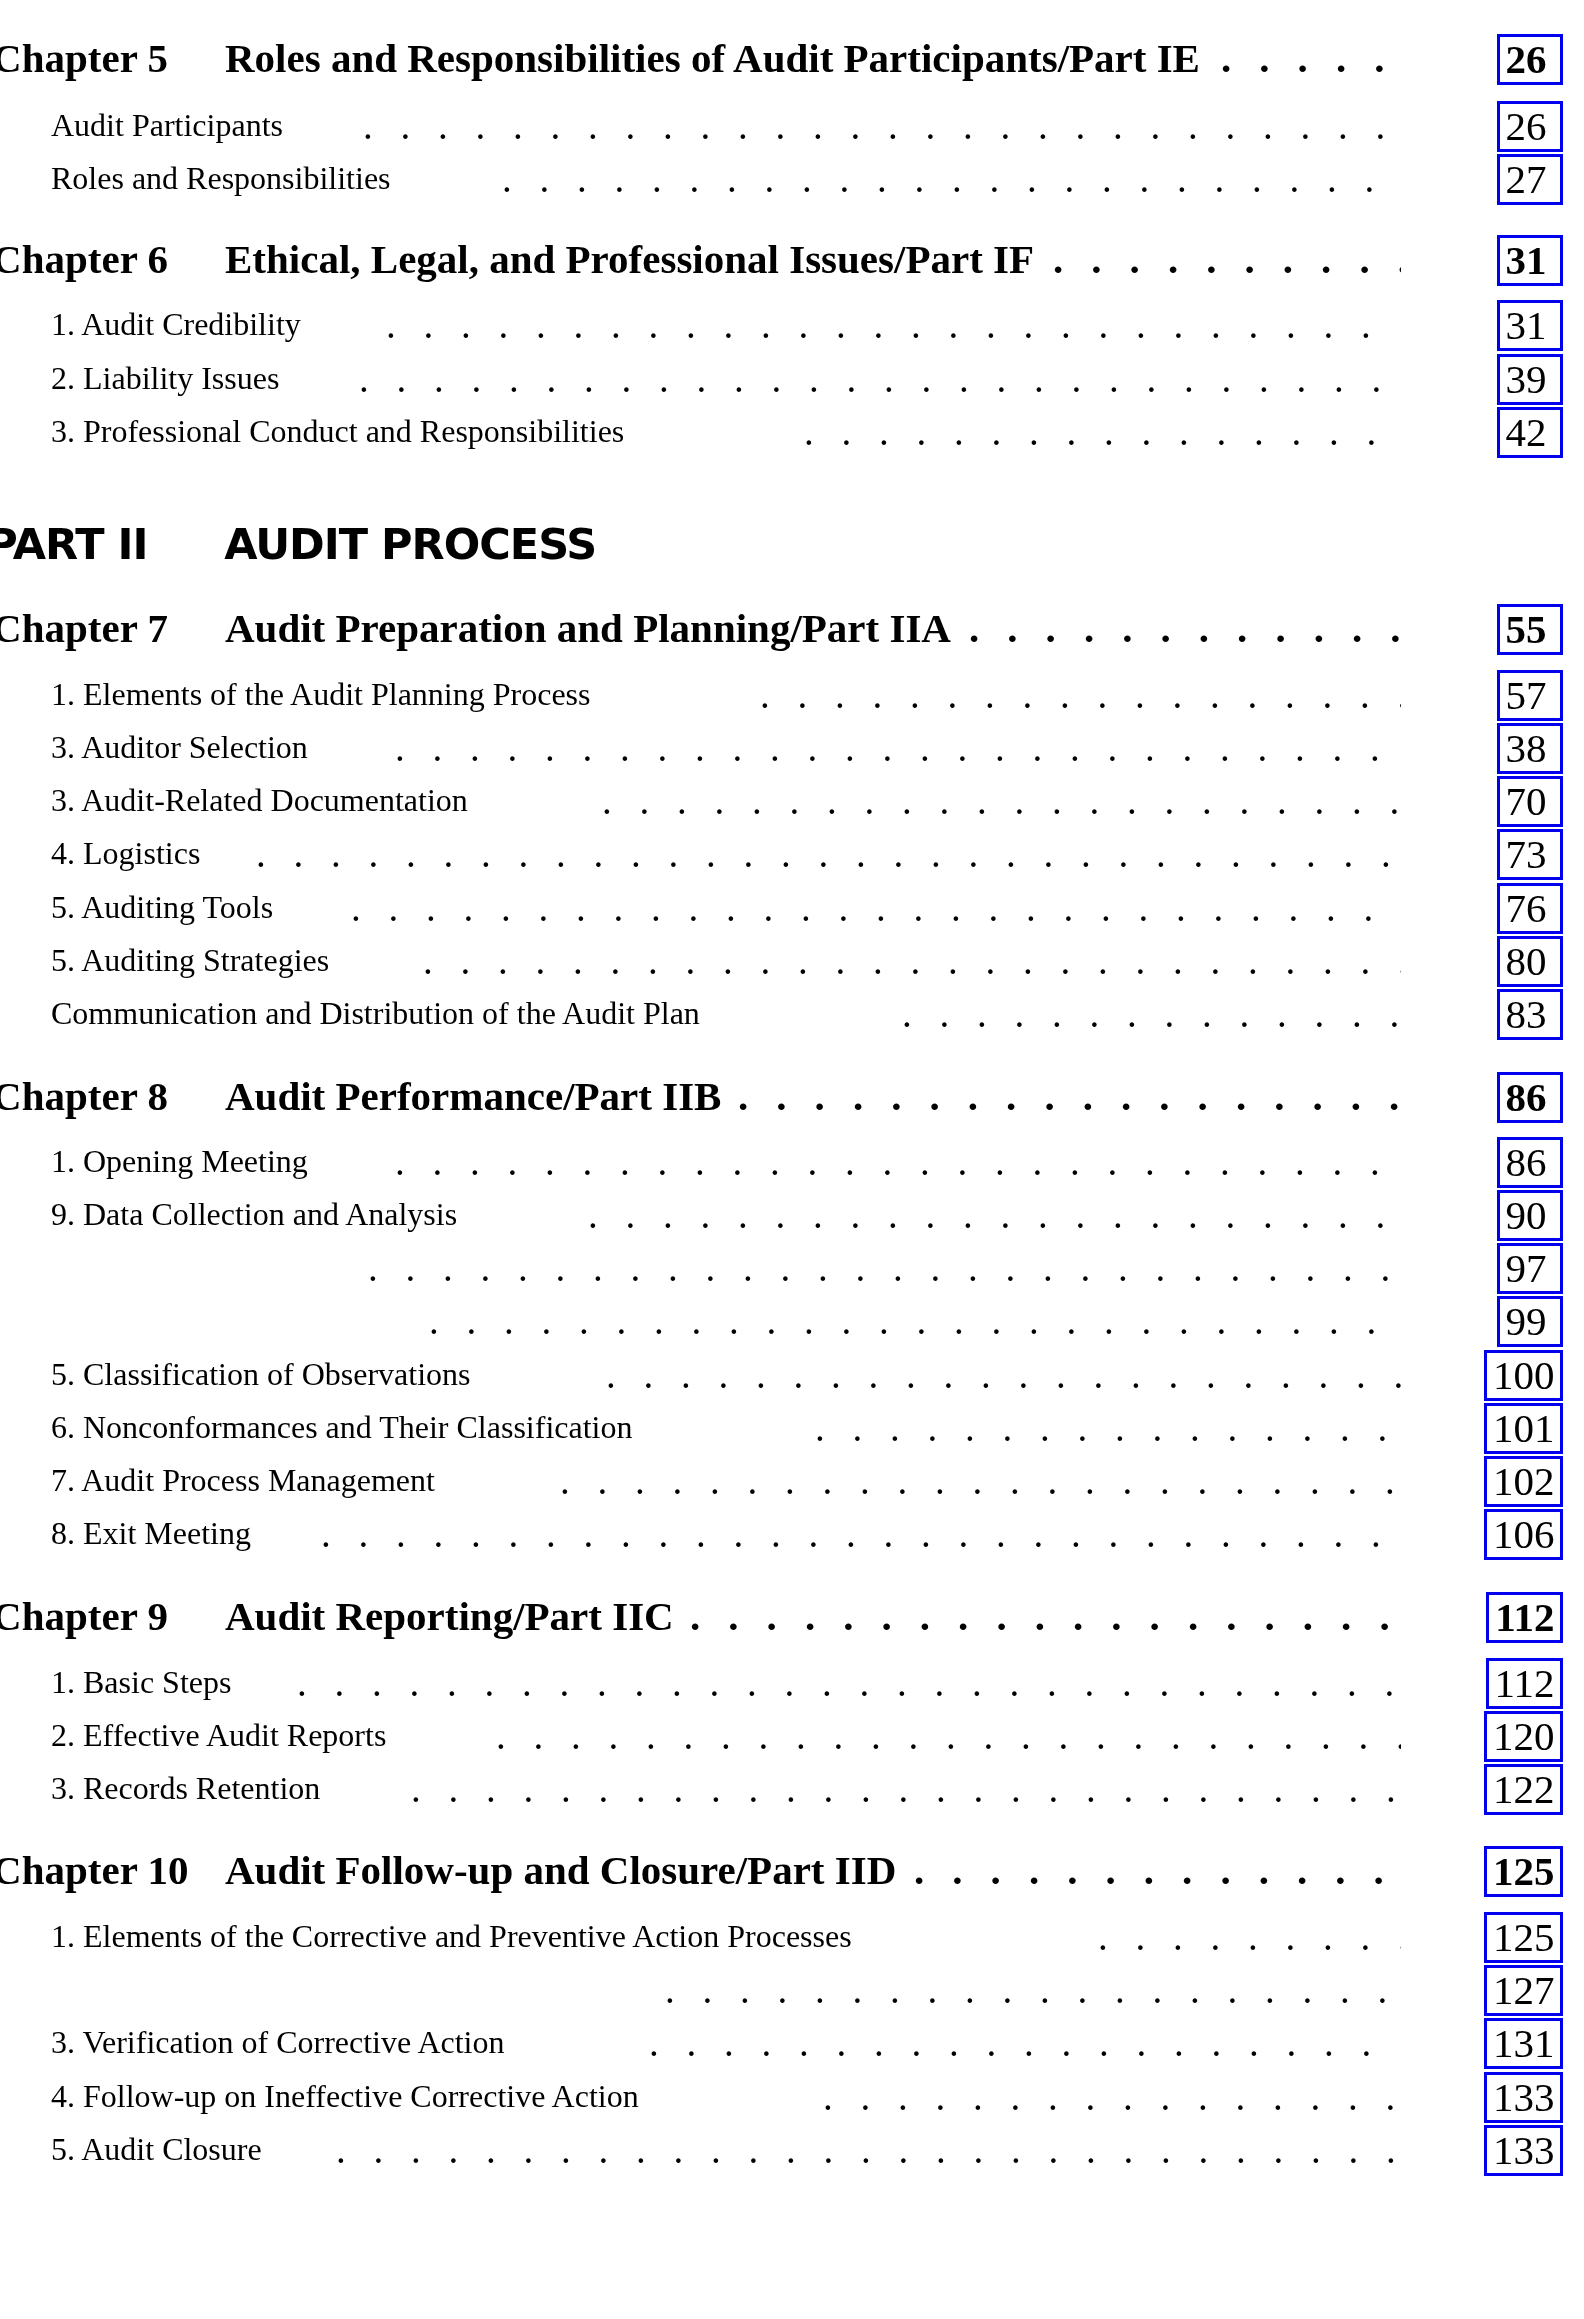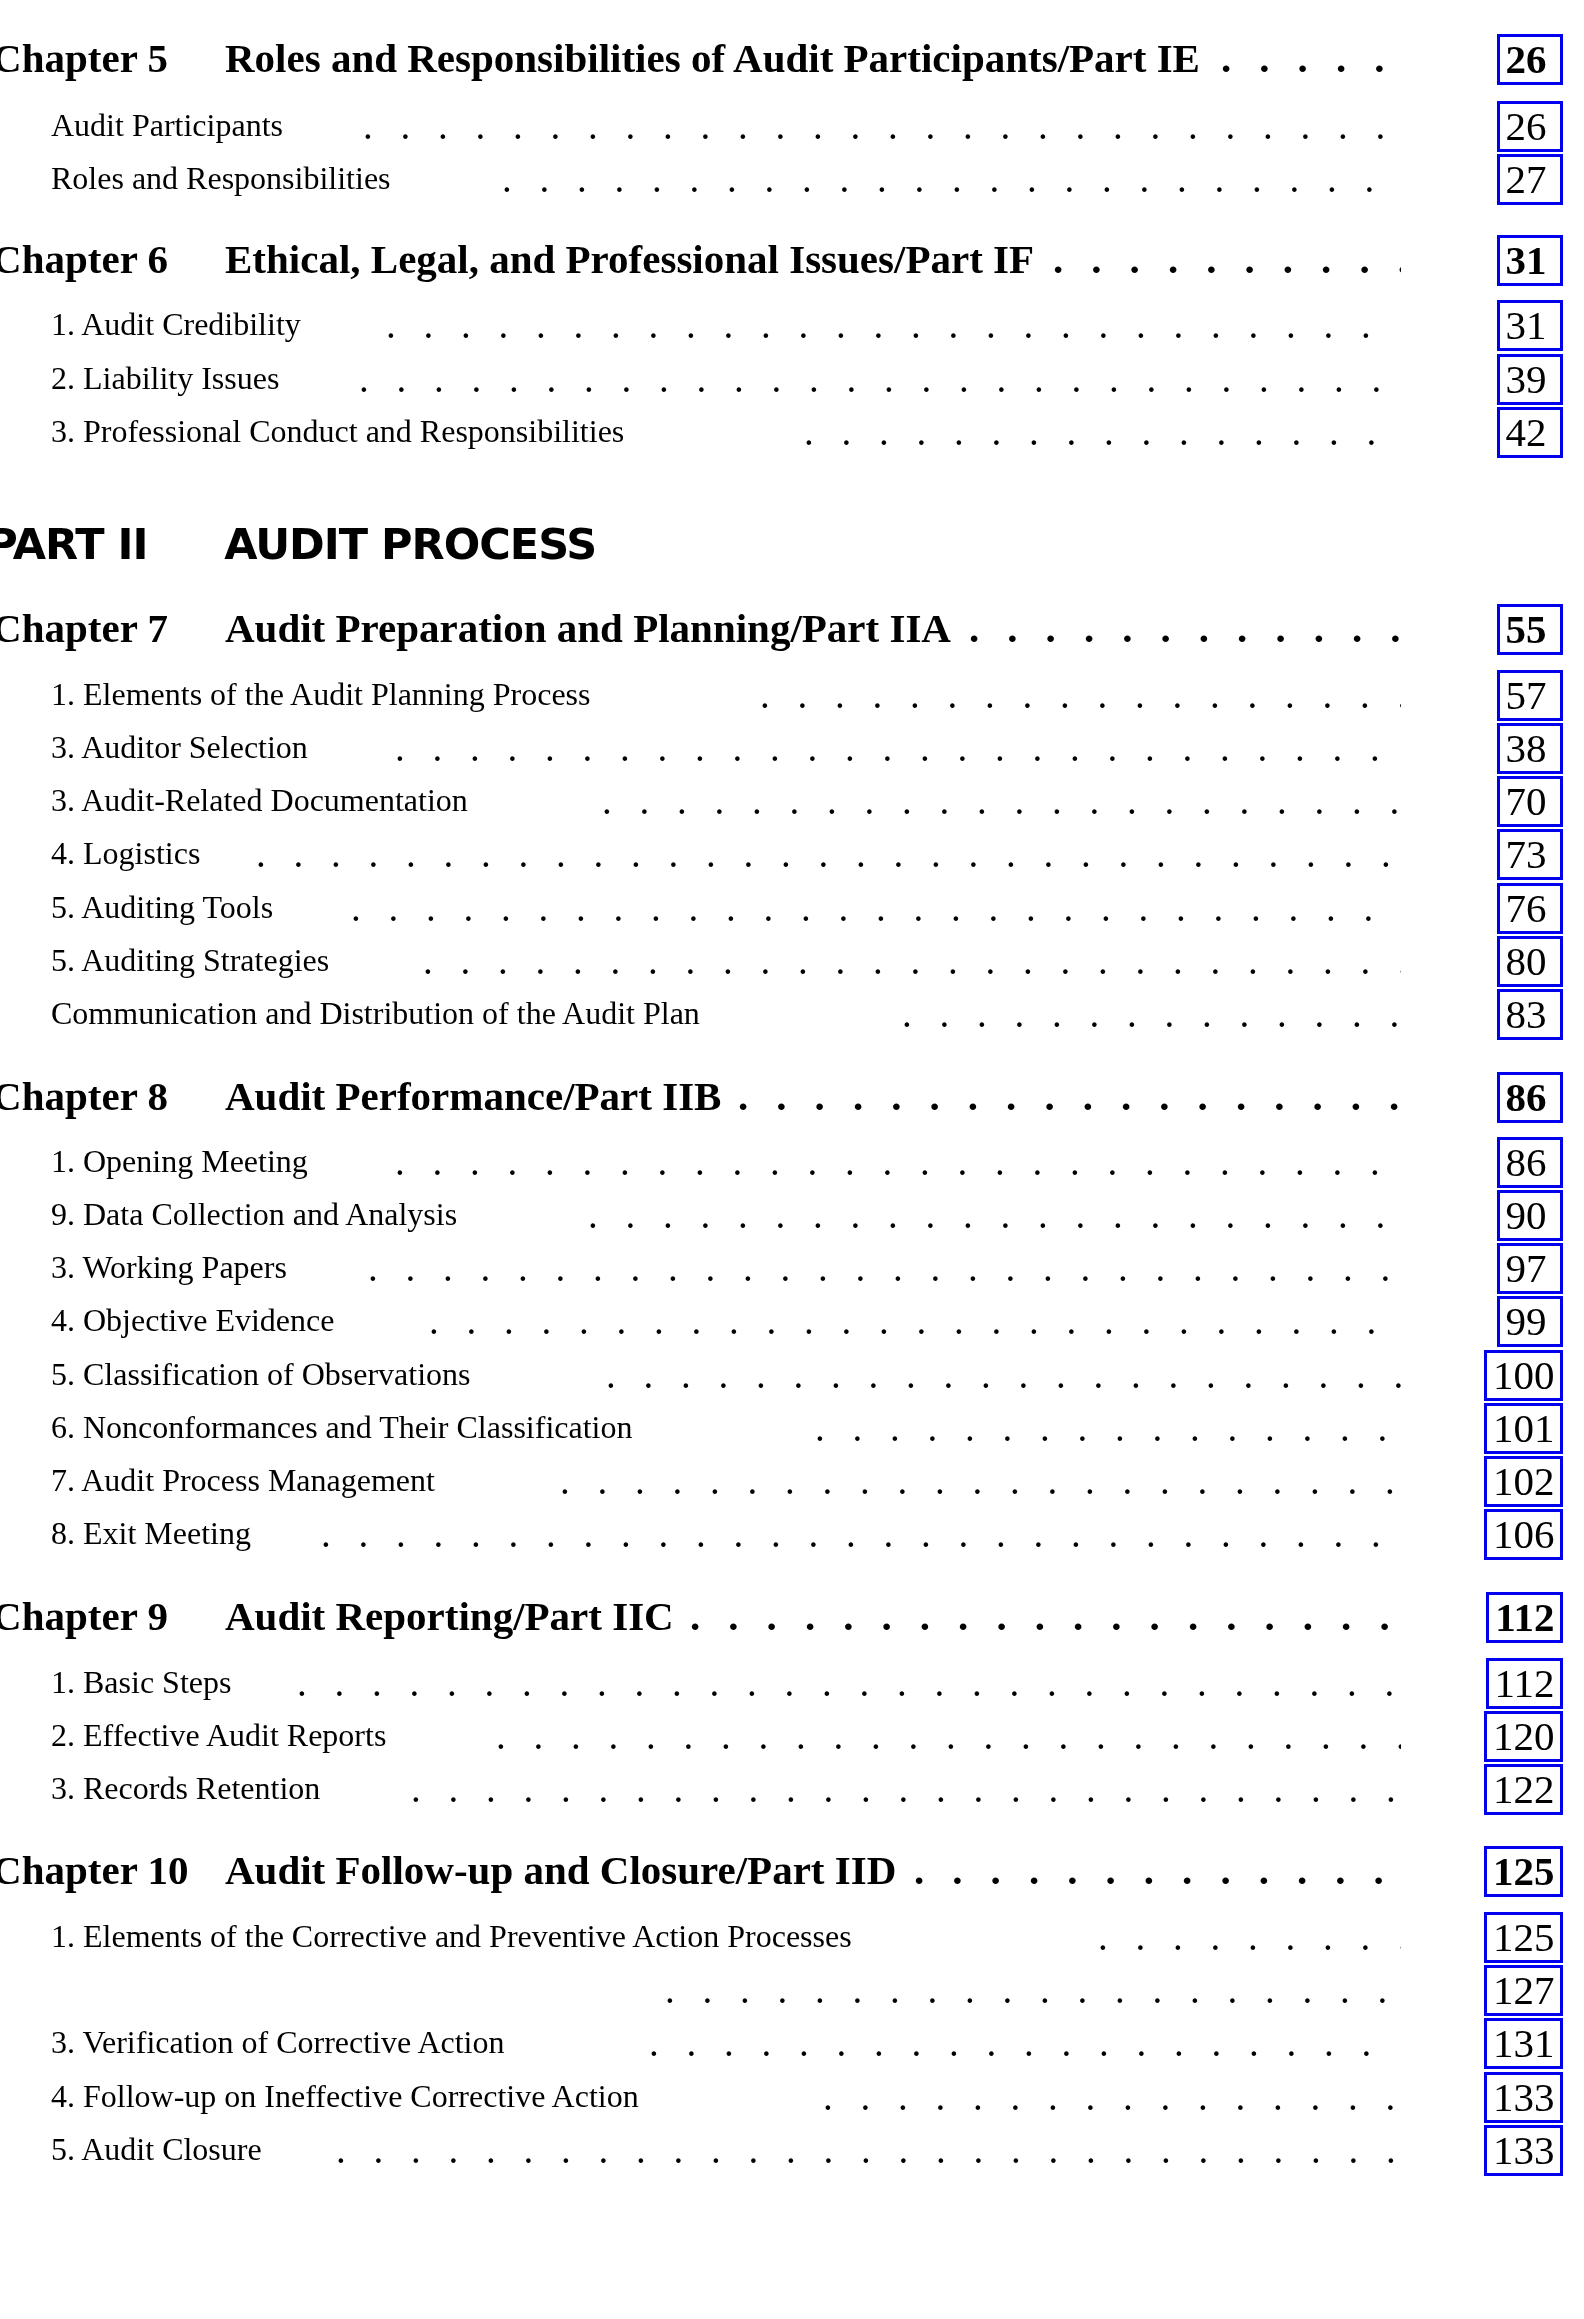--- a/index.html
+++ b/index.html
@@ -115,26 +115,24 @@
       <span class="title">1. Opening Meeting</span>
       <span class="pg">86</span>
     </div>
     <div class="row item" style="top: 1190px;">
       <span class="dots" style="left: 588px;">. . . . . . . . . . . . . . . . . . . . . . . . . . . . . . . . . . . . . . . . . . . . . . . . . . . . . . . . . . . . . . . . . . . . . . . . . . . . . . . . . . . . . . . . . . . . . . . . . . . . . . . . . . . . . . . . . . . . . . . . . . . . . . . . . . . . . . . . . . . . . . . . . . . . . . . . . . . . . . . . . . . . . . . . . . . . . . . . . . . . . . . . . . . . . . . . . . . . . . . . </span>
       <span class="title">9. Data Collection and Analysis</span>
       <span class="pg">90</span>
     </div>
     <div class="row item" style="top: 1243px;">
       <span class="dots" style="left: 368px;">. . . . . . . . . . . . . . . . . . . . . . . . . . . . . . . . . . . . . . . . . . . . . . . . . . . . . . . . . . . . . . . . . . . . . . . . . . . . . . . . . . . . . . . . . . . . . . . . . . . . . . . . . . . . . . . . . . . . . . . . . . . . . . . . . . . . . . . . . . . . . . . . . . . . . . . . . . . . . . . . . . . . . . . . . . . . . . . . . . . . . . . . . . . . . . . . . . . . . . . . </span>
-      <span class="title">3. Working Papers</span>
       <span class="pg">97</span>
     </div>
     <div class="row item" style="top: 1296px;">
       <span class="dots" style="left: 429px;">. . . . . . . . . . . . . . . . . . . . . . . . . . . . . . . . . . . . . . . . . . . . . . . . . . . . . . . . . . . . . . . . . . . . . . . . . . . . . . . . . . . . . . . . . . . . . . . . . . . . . . . . . . . . . . . . . . . . . . . . . . . . . . . . . . . . . . . . . . . . . . . . . . . . . . . . . . . . . . . . . . . . . . . . . . . . . . . . . . . . . . . . . . . . . . . . . . . . . . . . </span>
-      <span class="title">4. Objective Evidence</span>
       <span class="pg">99</span>
     </div>
     <div class="row item" style="top: 1350px;">
       <span class="dots" style="left: 606px;">. . . . . . . . . . . . . . . . . . . . . . . . . . . . . . . . . . . . . . . . . . . . . . . . . . . . . . . . . . . . . . . . . . . . . . . . . . . . . . . . . . . . . . . . . . . . . . . . . . . . . . . . . . . . . . . . . . . . . . . . . . . . . . . . . . . . . . . . . . . . . . . . . . . . . . . . . . . . . . . . . . . . . . . . . . . . . . . . . . . . . . . . . . . . . . . . . . . . . . . . </span>
       <span class="title">5. Classification of Observations</span>
       <span class="pg">100</span>
     </div>
     <div class="row item" style="top: 1403px;">
       <span class="dots" style="left: 815px;">. . . . . . . . . . . . . . . . . . . . . . . . . . . . . . . . . . . . . . . . . . . . . . . . . . . . . . . . . . . . . . . . . . . . . . . . . . . . . . . . . . . . . . . . . . . . . . . . . . . . . . . . . . . . . . . . . . . . . . . . . . . . . . . . . . . . . . . . . . . . . . . . . . . . . . . . . . . . . . . . . . . . . . . . . . . . . . . . . . . . . . . . . . . . . . . . . . . . . . . . </span>
       <span class="title">6. Nonconformances and Their Classification</span>

